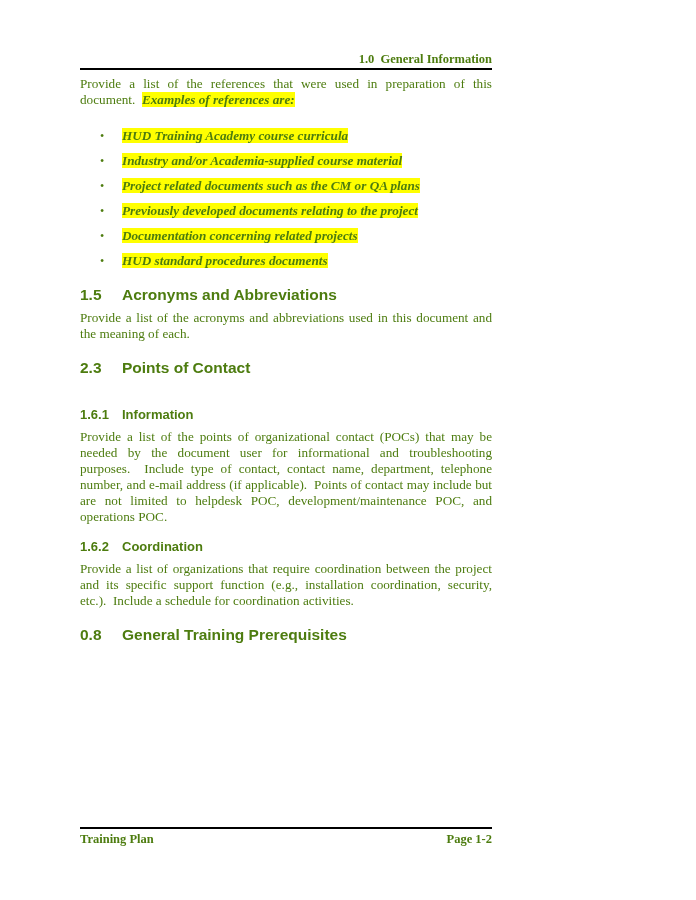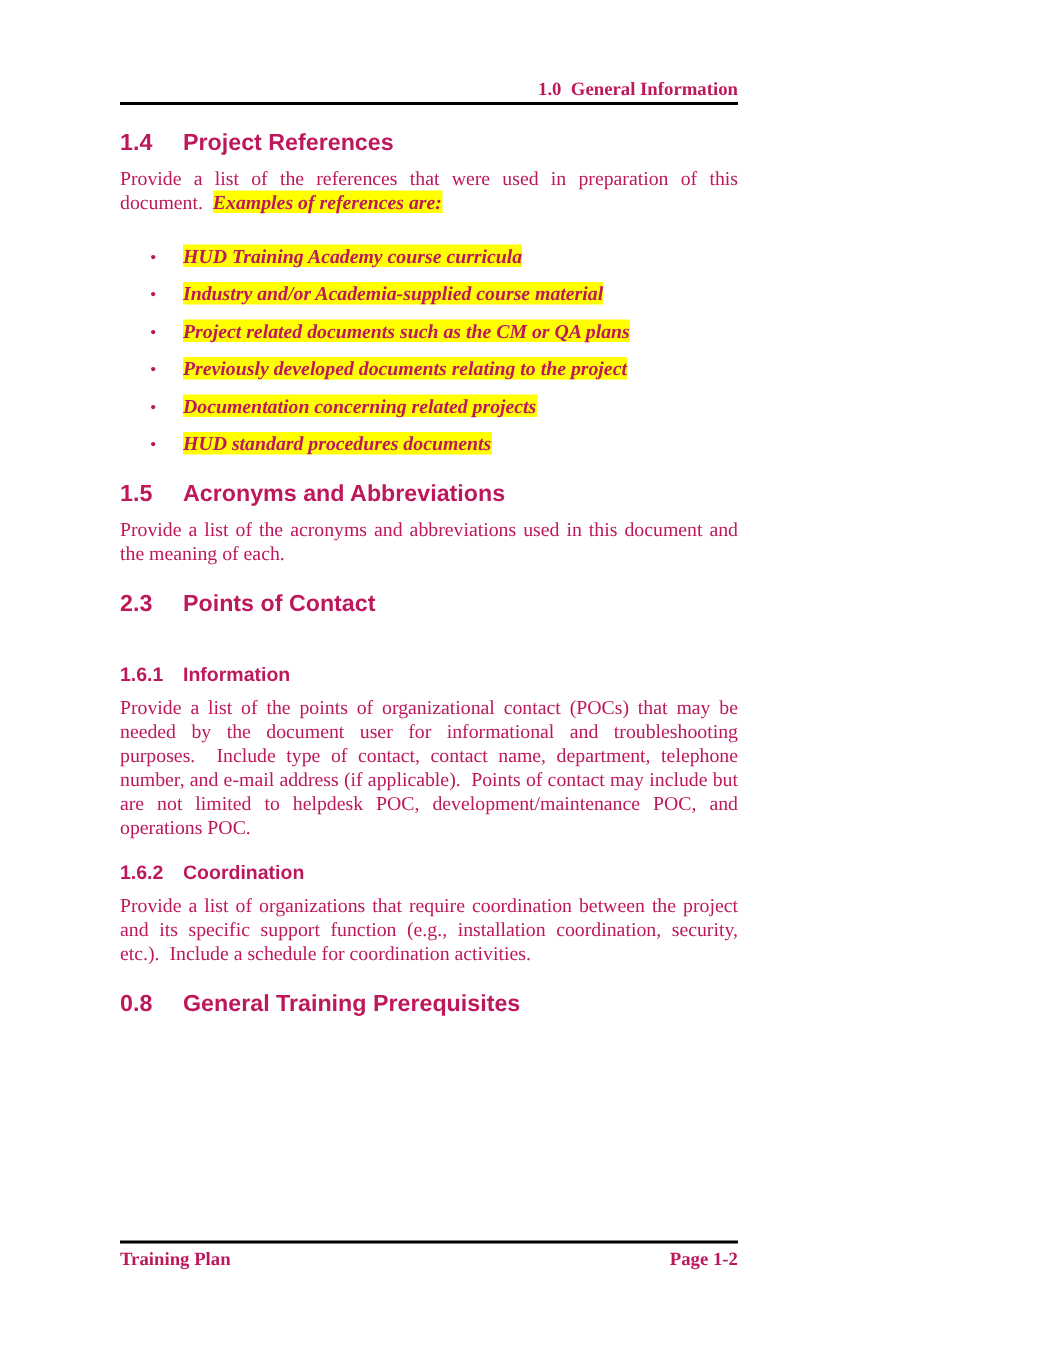--- a/index.html
+++ b/index.html
@@ -2,21 +2,21 @@
 <html><head>
 <meta charset="utf-8">
 <style>
   * { box-sizing: border-box; }
   html, body { margin: 0; padding: 0; background: #ffffff; }
   .page {
     position: relative;
     width: 573px;
     height: 900px;
     background: #ffffff;
-    color: #be185d;
+    color: #4d7c0f;
     overflow: hidden;
     font-family: "Liberation Serif", serif;
   }
   .header-inner {
     margin: 0 81px 0 80px;
     padding-top: 52px;
   }
   .header-text {
     display: block;
     text-align: right;
@@ -99,21 +99,20 @@
 <body>
 
 <div class="page">
 
   <div class="header-inner">
     <span class="header-text">1.0&nbsp; General Information</span>
   </div>
 
   <div class="content">
 
-    <h2><span class="hnum">1.4</span><span>Project References</span></h2>
 
     <p class="body"><span>Provide a list of the references that were used in preparation of this document.&nbsp; </span><span class="hl">Examples of references are:</span></p>
 
     <ul class="bullets">
       <li>
           <span class="bullet-glyph">•</span>
           <span class="li-text">HUD Training Academy course curricula</span>
         </li>
       <li>
           <span class="bullet-glyph">•</span>

